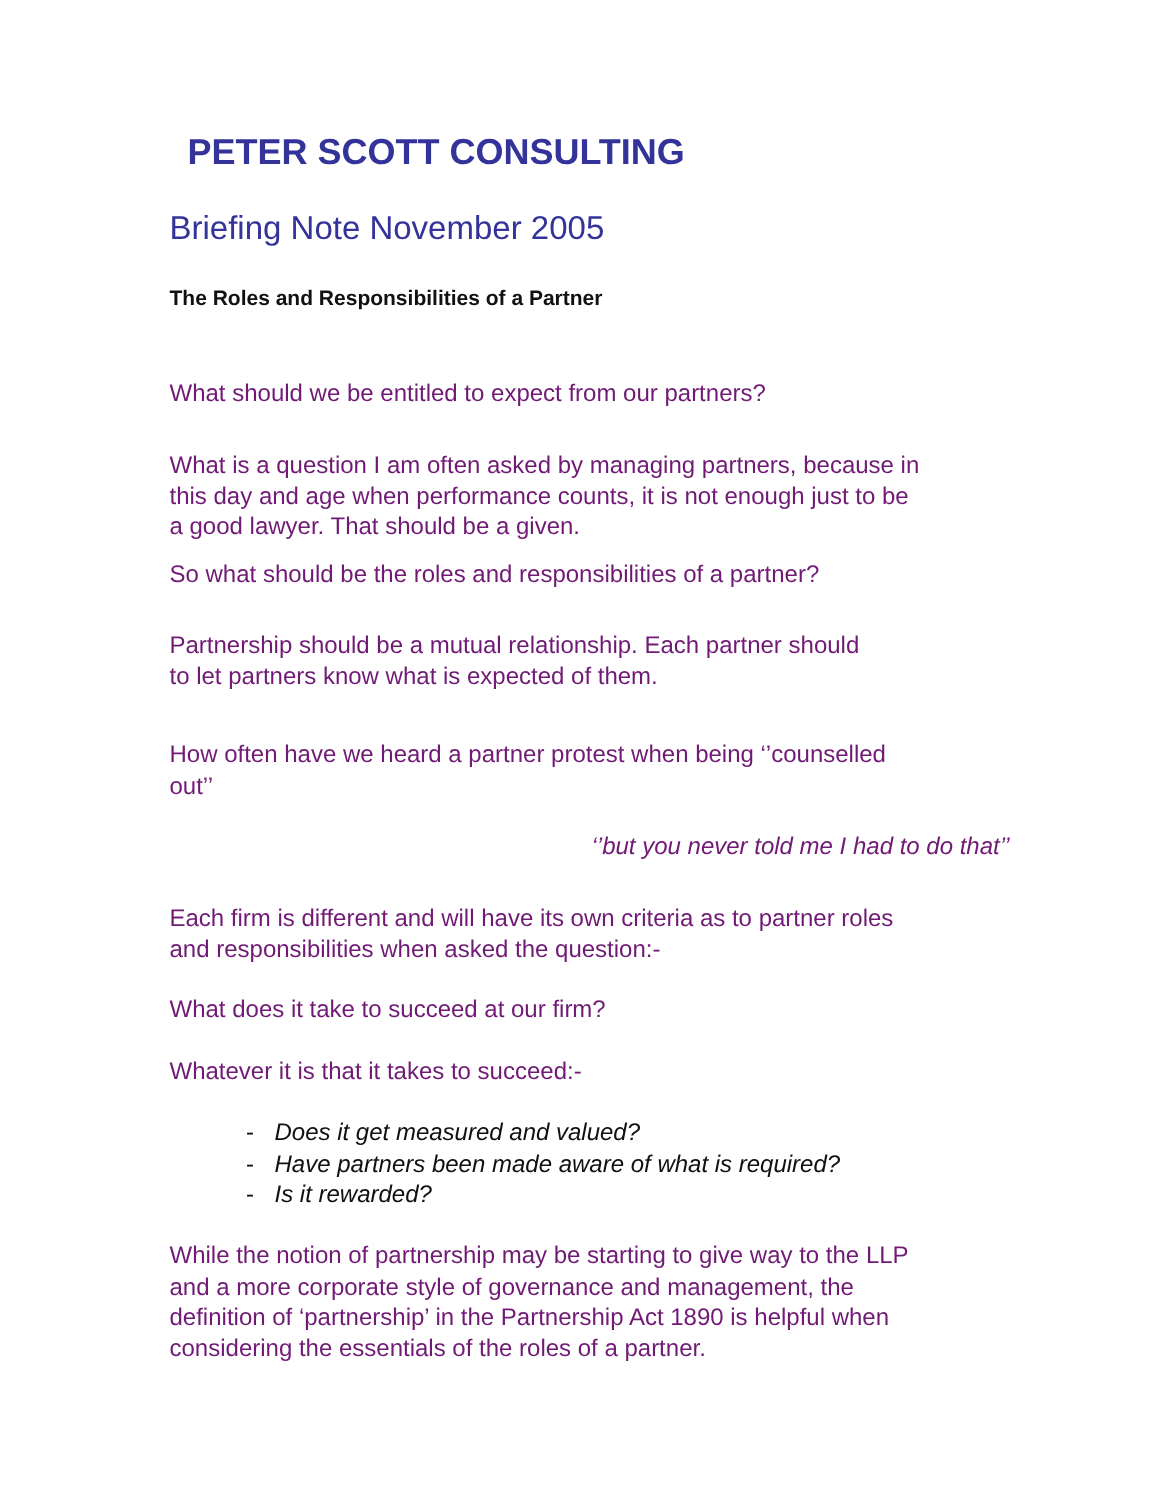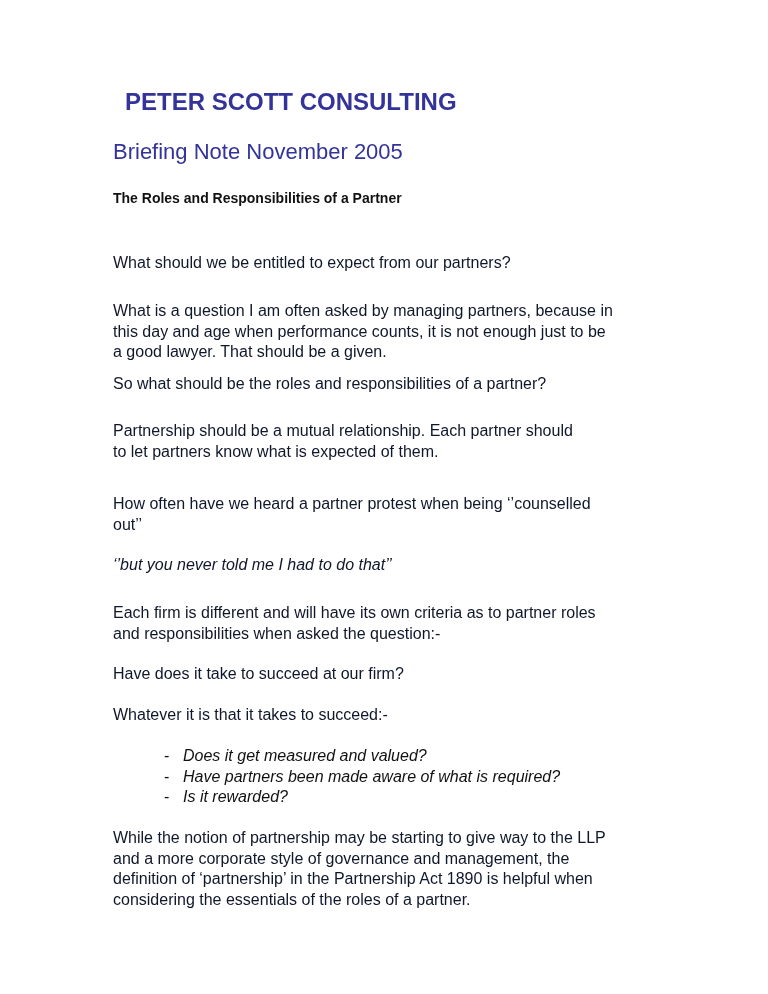--- a/index.html
+++ b/index.html
@@ -2,23 +2,23 @@
 <html><head>
   <meta charset="utf-8">
   <style>
     html, body { margin: 0; padding: 0; background: #ffffff; }
     body { width: 768px; height: 994px; position: relative; overflow: hidden;
       font-family: "Liberation Sans", sans-serif; color: #111111; }
     .page { position: absolute; left: 113px; top: 0; width: 560px; }
     .h1 { position: absolute; left: 12px; top: 88px; font-size: 24px; font-weight: bold; color: #333399; white-space: nowrap; }
     .h2 { position: absolute; left: 0; top: 139px; font-size: 22px; font-weight: normal; color: #333399; white-space: nowrap; }
     .h3 { position: absolute; left: 0; top: 190px; font-size: 14px; font-weight: bold; color: #111; white-space: nowrap; }
-    .p { position: absolute; left: 0; font-size: 16px; line-height: 20.5px; color: #0f172a; width: 560px; }
+    .p { position: absolute; left: 0; font-size: 16px; line-height: 20.5px; color: #701a75; width: 560px; }
     .p span.line { display: block; white-space: nowrap; }
-    .italic { font-style: italic; }
+    .italic { font-style: italic; text-align: right; }
     .bullets { position: absolute; left: 0; top: 733px; font-size: 16px; line-height: 20.5px; }
     .bullet { position: relative; white-space: nowrap; }
     .bullet .dash { position: absolute; left: 51px; }
     .bullet .txt { position: absolute; left: 70px; font-style: italic; }
   </style>
 </head>
 <body>
 
 <div class="page">
   <div class="h1">PETER SCOTT CONSULTING</div>
@@ -52,21 +52,21 @@
   <div class="p italic" style="top:555px">
     <span class="line">‘’but you never told me I had to do that’’</span>
   </div>
 
   <div class="p" style="top:603px">
     <span class="line">Each firm is different and will have its own criteria as to partner roles</span>
     <span class="line">and responsibilities when asked the question:-</span>
   </div>
 
   <div class="p" style="top:664px">
-    <span class="line">Have does it take to succeed at our firm?</span>
+    <span class="line">What does it take to succeed at our firm?</span>
   </div>
 
   <div class="p" style="top:705px">
     <span class="line">Whatever it is that it takes to succeed:-</span>
   </div>
 
   <div class="bullets" style="top:746px">
     <div class="bullet" style="height:20.5px">
       <span class="dash">-</span>
       <span class="txt">Does it get measured and valued?</span>

